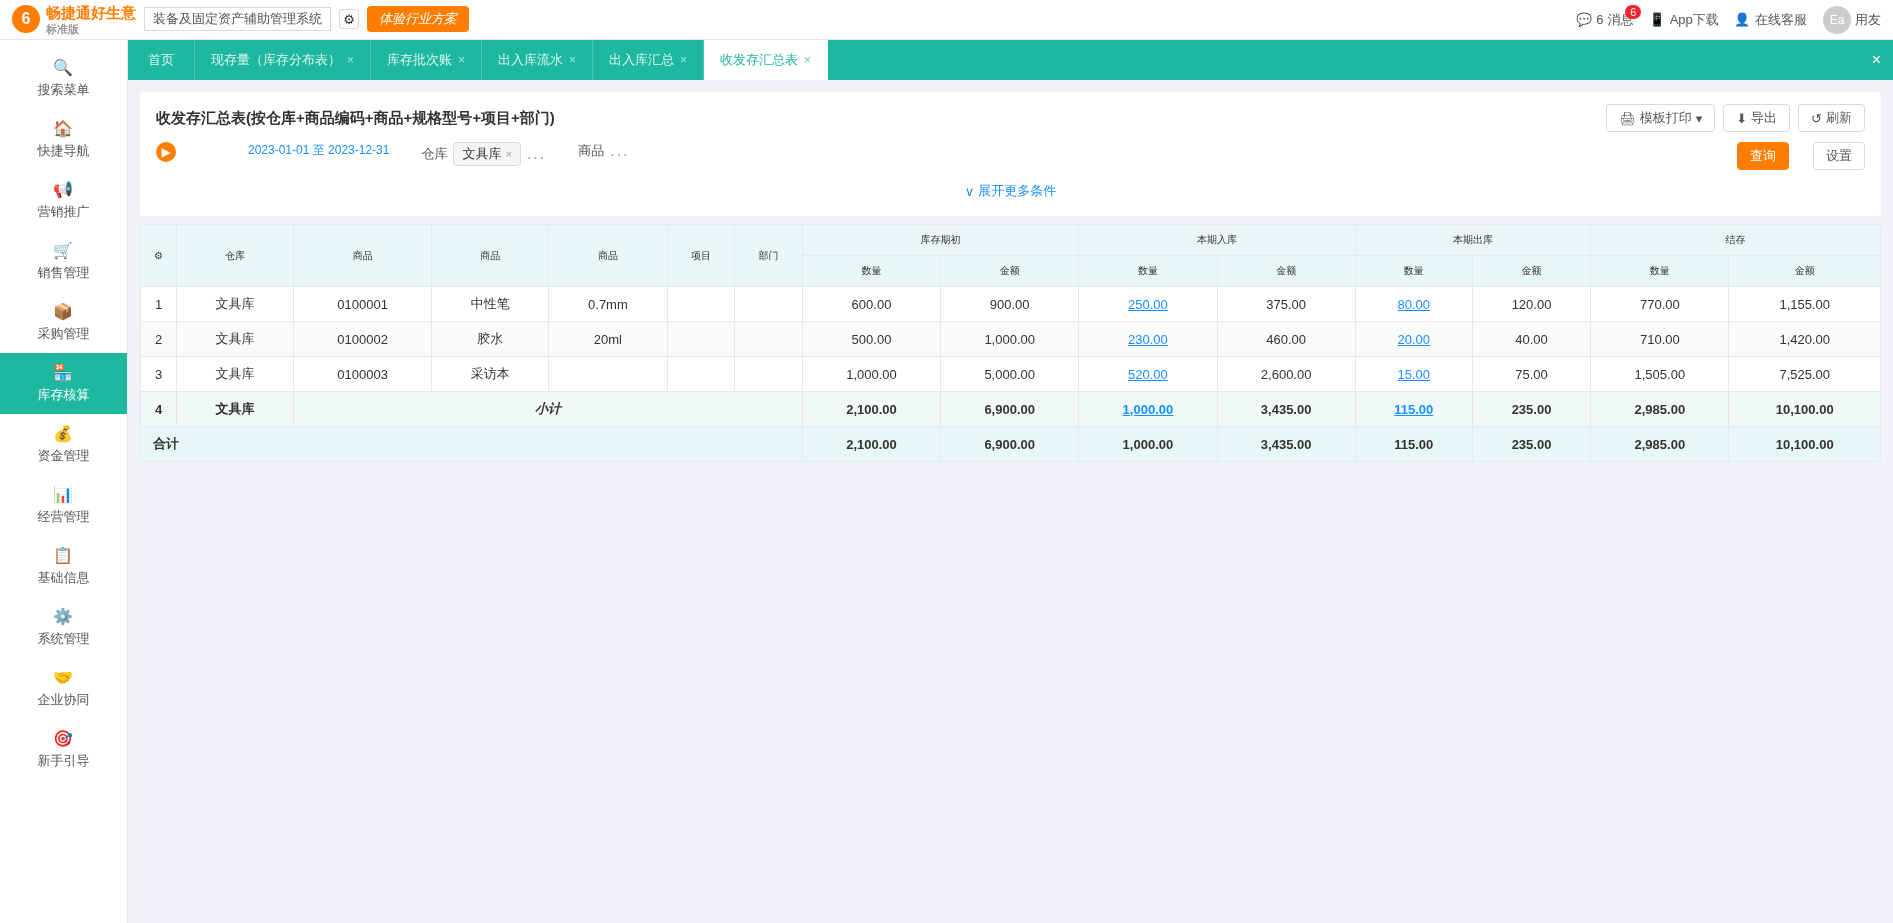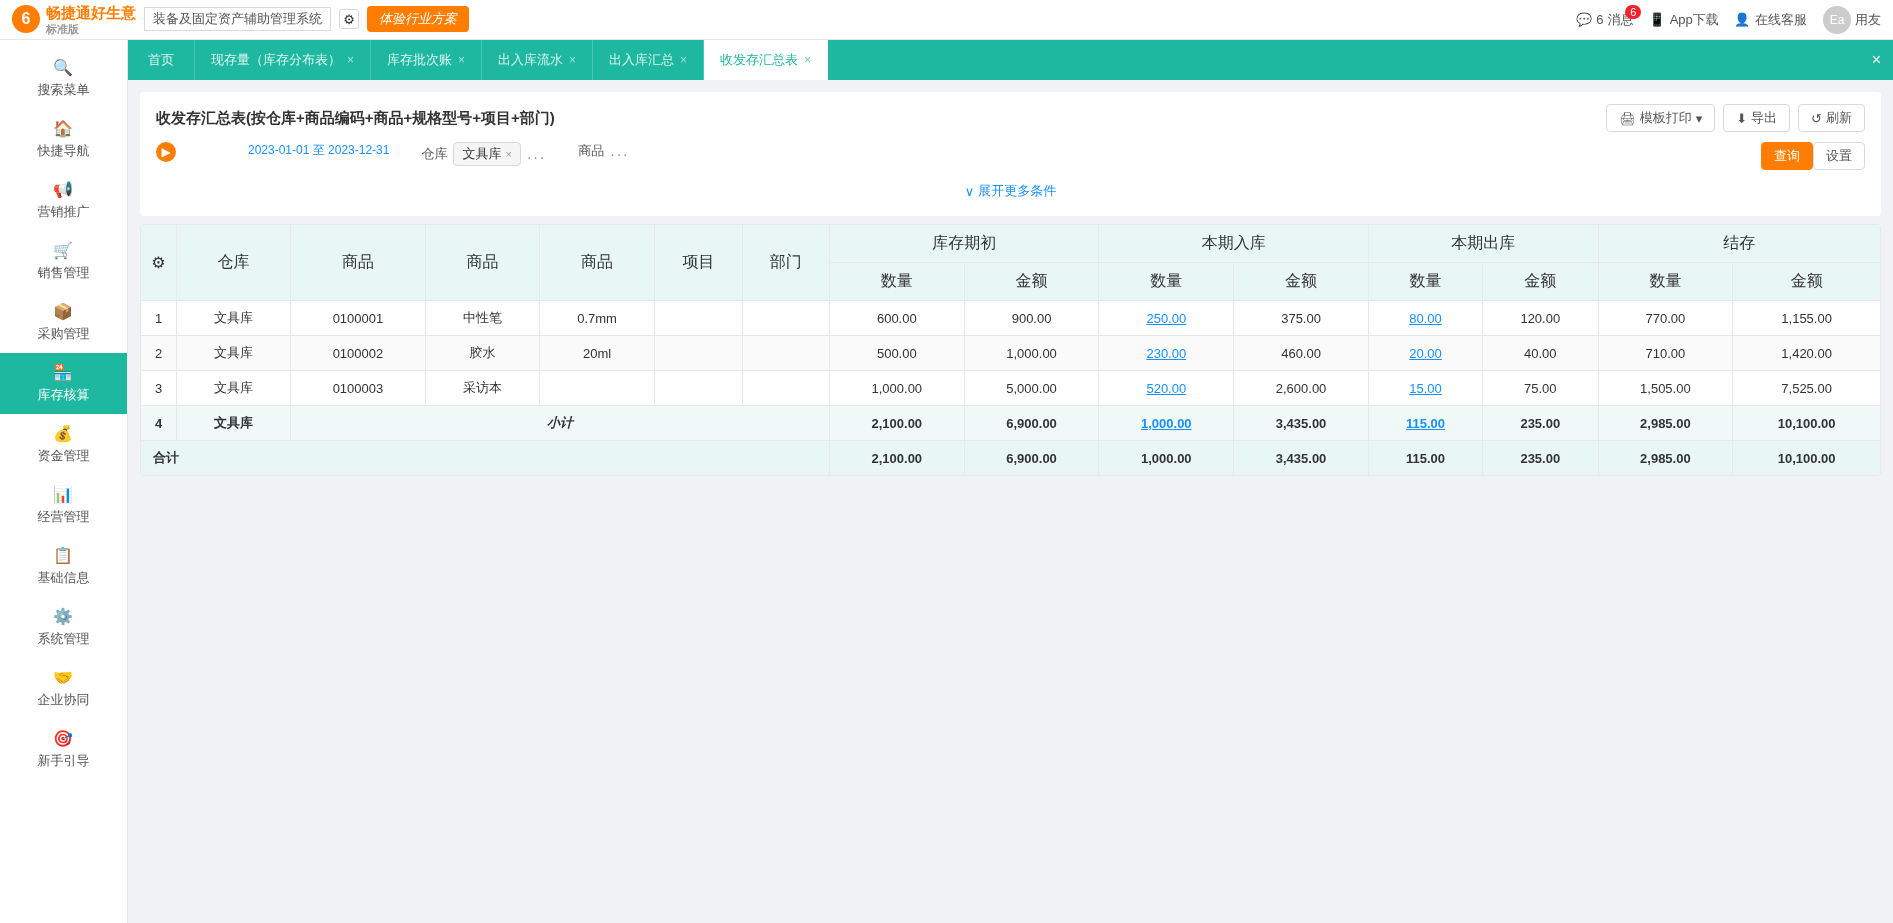--- a/index.html
+++ b/index.html
@@ -49,21 +49,21 @@
     .tag-close { cursor: pointer; color: #999; font-size: 11px; }
     .more-btn { color: #999; cursor: pointer; font-size: 16px; letter-spacing: 2px; }
     .expand-btn { display: flex; align-items: center; gap: 4px; color: #1890ff; cursor: pointer; font-size: 13px; padding: 4px 8px; }
     .action-btn { display: flex; align-items: center; gap: 4px; padding: 4px 12px; border: 1px solid #d9d9d9; border-radius: 4px; cursor: pointer; background: #fff; font-size: 13px; color: #555; }
     .action-btn.primary { background: #ff7d00; color: #fff; border-color: #ff7d00; }
 
     
     .table-wrapper { background: #fff; border-radius: 4px; overflow: hidden; }
     table { width: 100%; border-collapse: collapse; font-size: 13px; }
     thead tr { background: #e8f7f5; }
-    thead th { padding: 8px 8px; text-align: center; font-weight: 500; color: #333; border: 1px solid #e8e8e8; font-size: 16px; }
+    thead th { padding: 8px 8px; text-align: center; font-weight: 500; color: #333; border: 1px solid #e8e8e8; font-size: 10px; }
     tbody tr { background: #fff; }
     tbody tr:nth-child(even) { background: #fafafa; }
     tbody td { padding: 8px 12px; text-align: center; border: 1px solid #e8e8e8; color: #333; font-size: 13px; }
     tbody td.link { color: #1890ff; text-decoration: underline; cursor: pointer; }
     .total-row { background: #f0f9f8 !important; font-weight: bold; }
     .total-row td { font-weight: bold; }
     tfoot tr { background: #e8f7f5; }
     tfoot td { padding: 8px 12px; text-align: center; border: 1px solid #e8e8e8; font-weight: bold; font-size: 13px; }
     .right-actions { display: flex; align-items: center; gap: 8px; }
 
@@ -228,21 +228,21 @@
               <div class="warehouse-tag">
                 <span>文具库</span>
                 <span class="tag-close">×</span>
               </div>
               <span class="more-btn">...</span>
             </div>
             <div style="display:flex; align-items:center; gap:6px; margin-left:20px;">
               <span style="color:#555;">商品</span>
               <span class="more-btn">...</span>
             </div>
-            <div style="margin-left:auto; display:flex; gap:0; align-items:flex-start;">
+            <div style="margin-left:auto; display:flex; gap:24px; align-items:flex-start;">
               <button class="action-btn primary" style="background:#ff7d00; color:#fff; border-color:#ff7d00;">查询</button>
               <button class="action-btn">设置</button>
             </div>
           </div>
 
           <div style="display:flex; justify-content:center; margin-top:8px;">
             <div class="expand-btn">
               <span>∨</span>
               <span>展开更多条件</span>
             </div>

